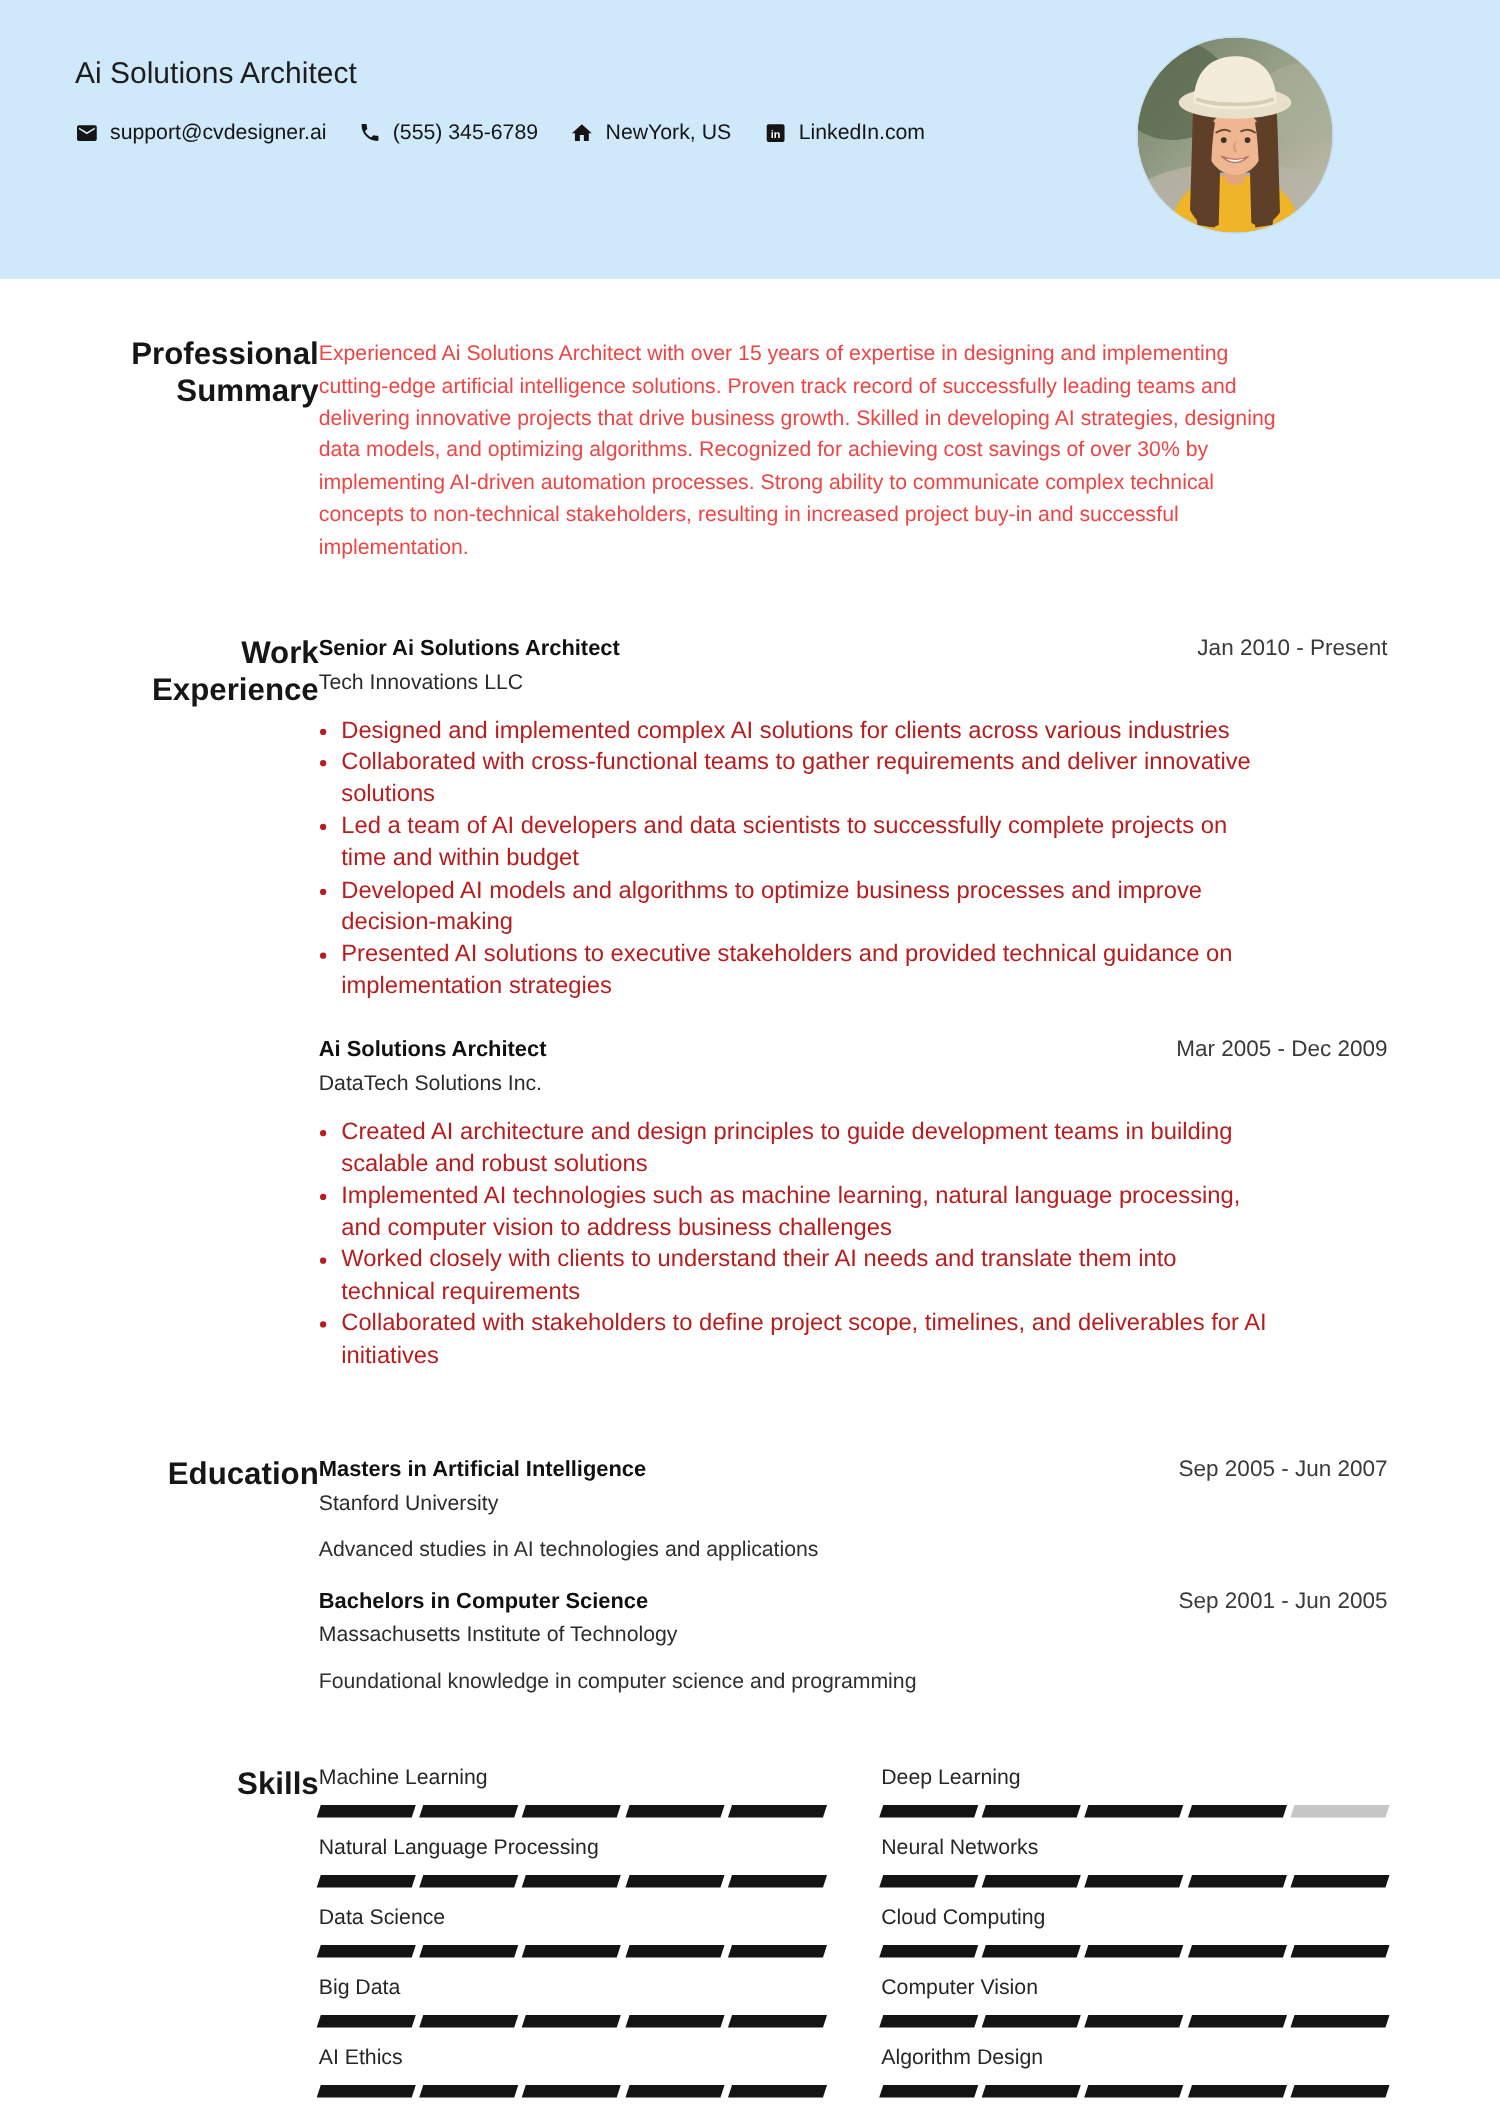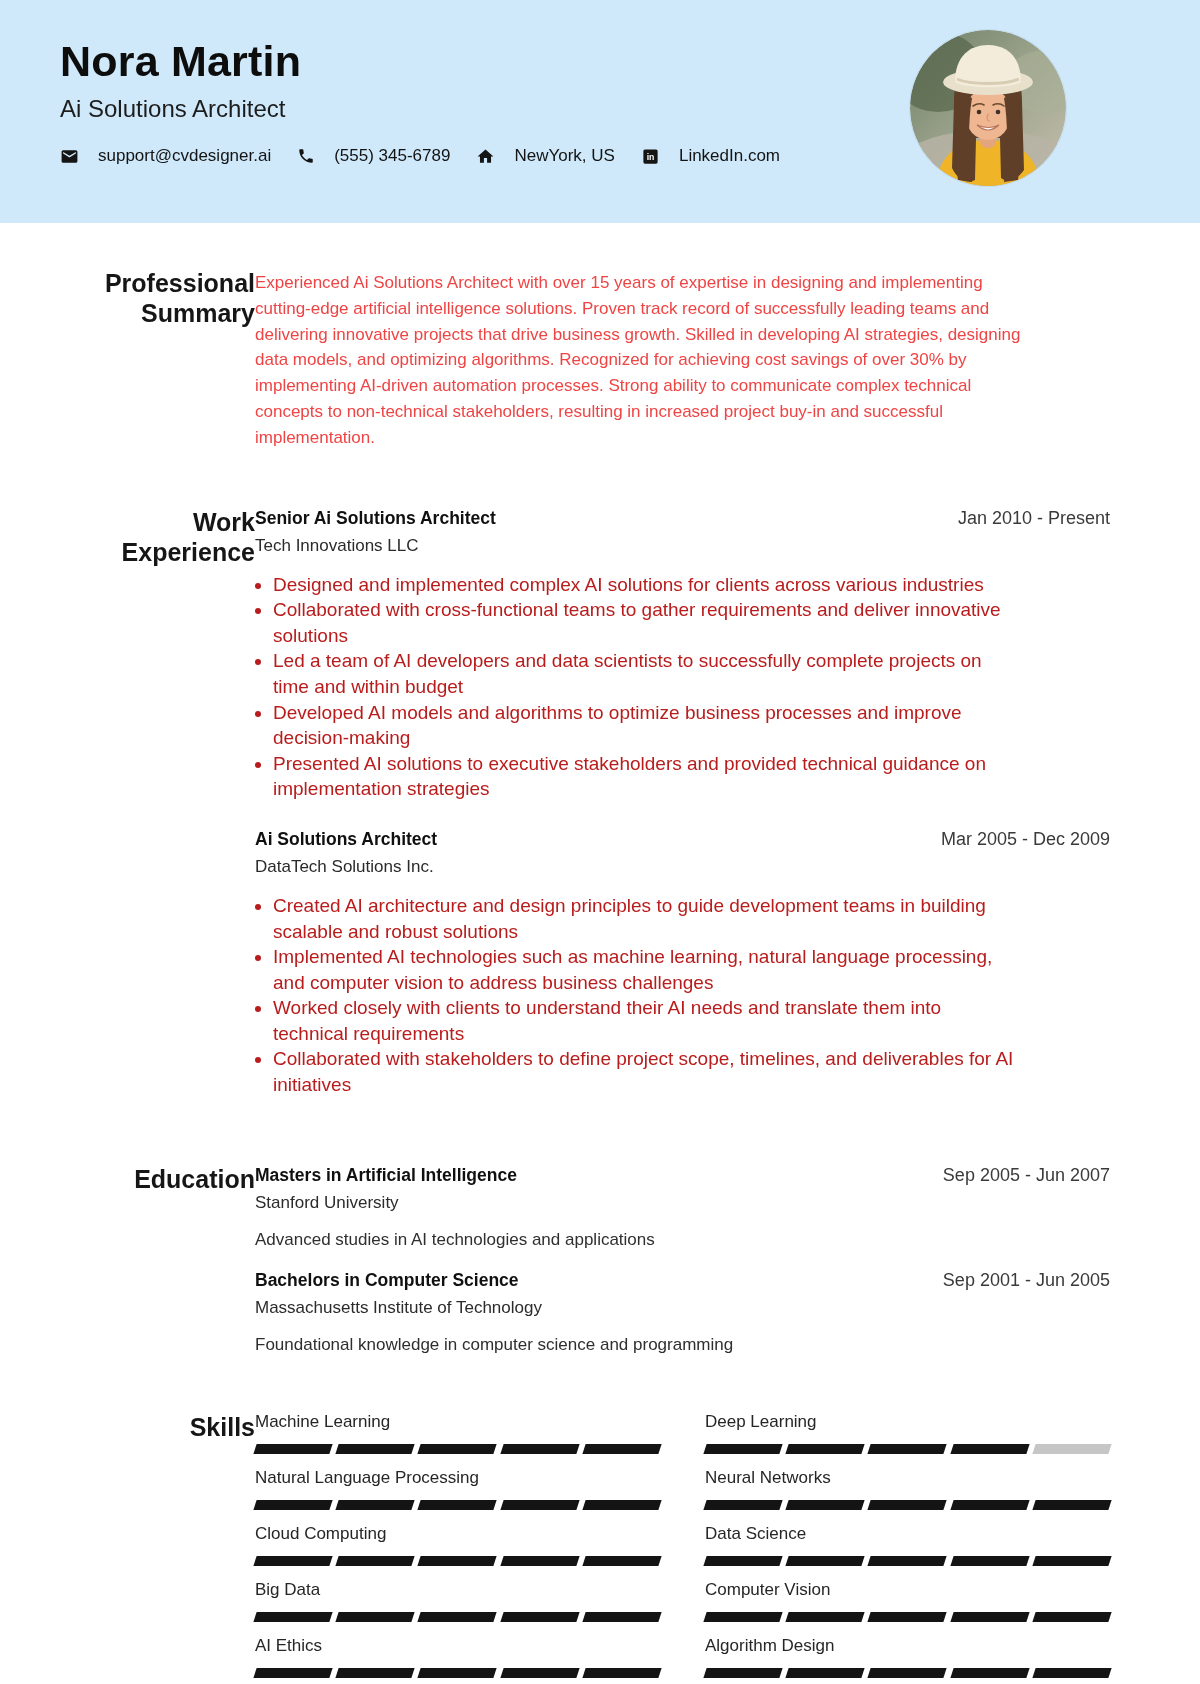--- a/index.html
+++ b/index.html
@@ -5,21 +5,21 @@
   *{box-sizing:border-box;margin:0;padding:0}
   html,body{background:#ffffff}
   body{width:1200px;font-family:"Liberation Sans","DejaVu Sans",sans-serif;color:#222}
   .page{width:1200px;height:1684px;overflow:hidden;background:#fff;position:relative}
 
   
   .header{height:223px;background:var(--header-bg,#cfe9fa);position:relative;padding:36px 0 0 60px}
   .name{font-size:43px;line-height:50px;font-weight:700;color:#0d0d0d;letter-spacing:.2px}
   .subtitle{font-size:24px;line-height:28px;margin-top:9px;color:#1d1d1d;font-weight:400}
   .contact-row{display:flex;align-items:center;gap:26px;margin-top:23px;font-size:17px;color:#141414}
-  .contact-item{display:flex;align-items:center;gap:19px}
+  .contact-item{display:flex;align-items:center;gap:9px}
   .cicon{display:flex;align-items:center}
   .cicon svg{display:block}
   .avatar{position:absolute;left:910px;top:30px;width:156px;height:156px;border-radius:50%;overflow:hidden;box-shadow:0 0 0 1px rgba(0,0,0,.05)}
   .avatar svg{display:block}
 
   
   main{padding:0 60px}
   .sec{display:grid;grid-template-columns:195px 855px;}
   .sec h2{font-size:25px;line-height:30px;font-weight:700;text-align:right;white-space:pre-line;color:#161616}
   #sec-summary{margin-top:45px}
@@ -49,21 +49,20 @@
   .seg{flex:1;transform:skewX(-18deg)}
   .seg.fill{background:var(--bar-filled,#141414)}
   .seg.empty{background:var(--bar-empty,#c6c6c6)}
 </style>
 </head>
 <body>
 
 <div class="page">
 
   <header class="header">
-    <h1 class="name">Nora Martin</h1>
     <div class="subtitle">Ai Solutions Architect</div>
     <div class="contact-row" id="contactRow">
         <span class="contact-item">
           <span class="cicon">
             <svg width="19" height="19" viewBox="0 0 24 24">
               <path fill="#151515" d="M20 4H4c-1.1 0-2 .9-2 2v12c0 1.1.9 2 2 2h16c1.1 0 2-.9 2-2V6c0-1.1-.9-2-2-2zm0 4.2-8 5-8-5V6.2l8 5 8-5v2z"></path>
             </svg>
           </span>
           <span>support@cvdesigner.ai</span>
         </span>
@@ -234,31 +233,31 @@
             <div class="skill-label">Neural Networks</div>
             <div class="skill-bar">
               <span class="seg fill"></span>
               <span class="seg fill"></span>
               <span class="seg fill"></span>
               <span class="seg fill"></span>
               <span class="seg fill"></span>
             </div>
           </div>
           <div class="skill">
+            <div class="skill-label">Data Science</div>
+            <div class="skill-bar">
+              <span class="seg fill"></span>
+              <span class="seg fill"></span>
+              <span class="seg fill"></span>
+              <span class="seg fill"></span>
+              <span class="seg fill"></span>
+            </div>
+          </div>
+          <div class="skill">
             <div class="skill-label">Cloud Computing</div>
-            <div class="skill-bar">
-              <span class="seg fill"></span>
-              <span class="seg fill"></span>
-              <span class="seg fill"></span>
-              <span class="seg fill"></span>
-              <span class="seg fill"></span>
-            </div>
-          </div>
-          <div class="skill">
-            <div class="skill-label">Data Science</div>
             <div class="skill-bar">
               <span class="seg fill"></span>
               <span class="seg fill"></span>
               <span class="seg fill"></span>
               <span class="seg fill"></span>
               <span class="seg fill"></span>
             </div>
           </div>
           <div class="skill">
             <div class="skill-label">Big Data</div>

